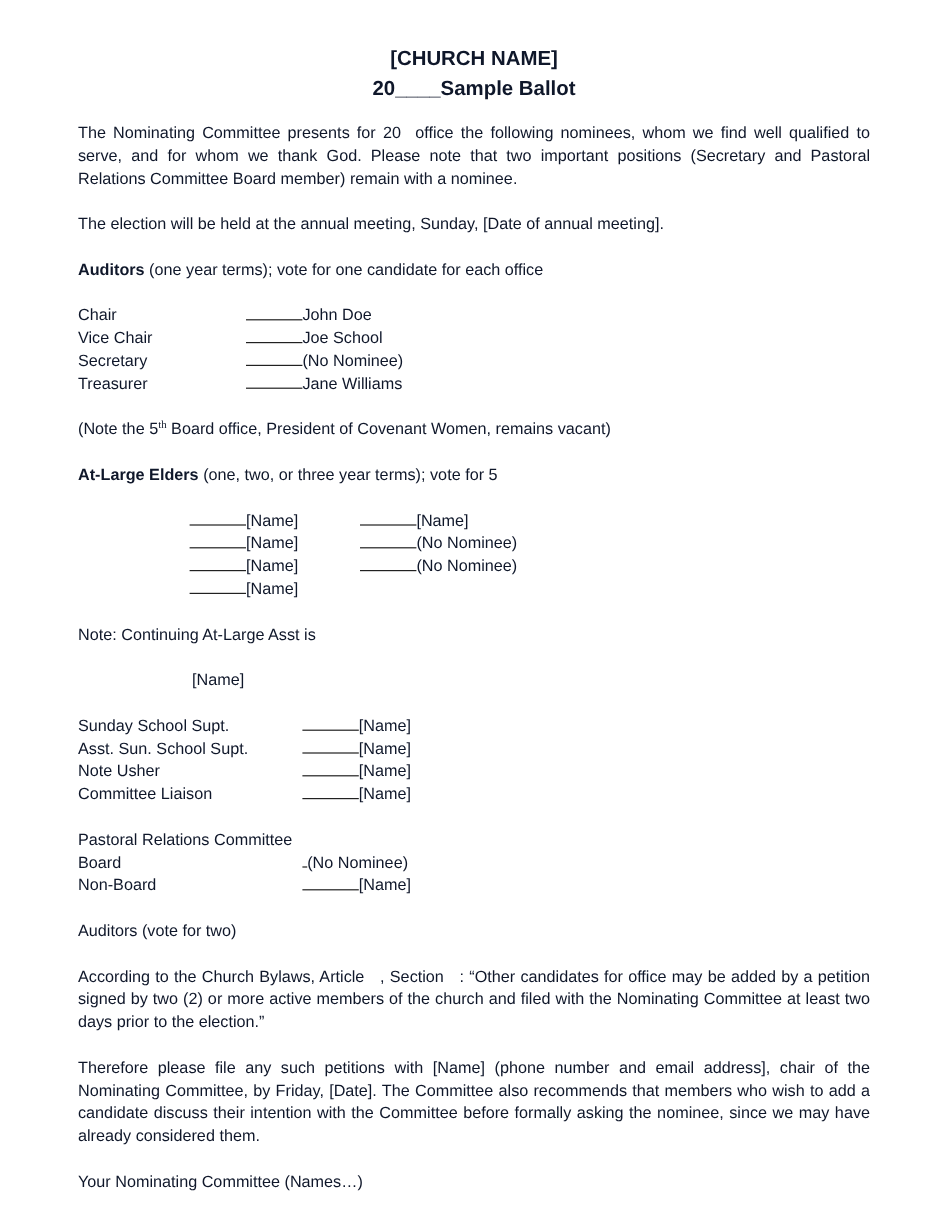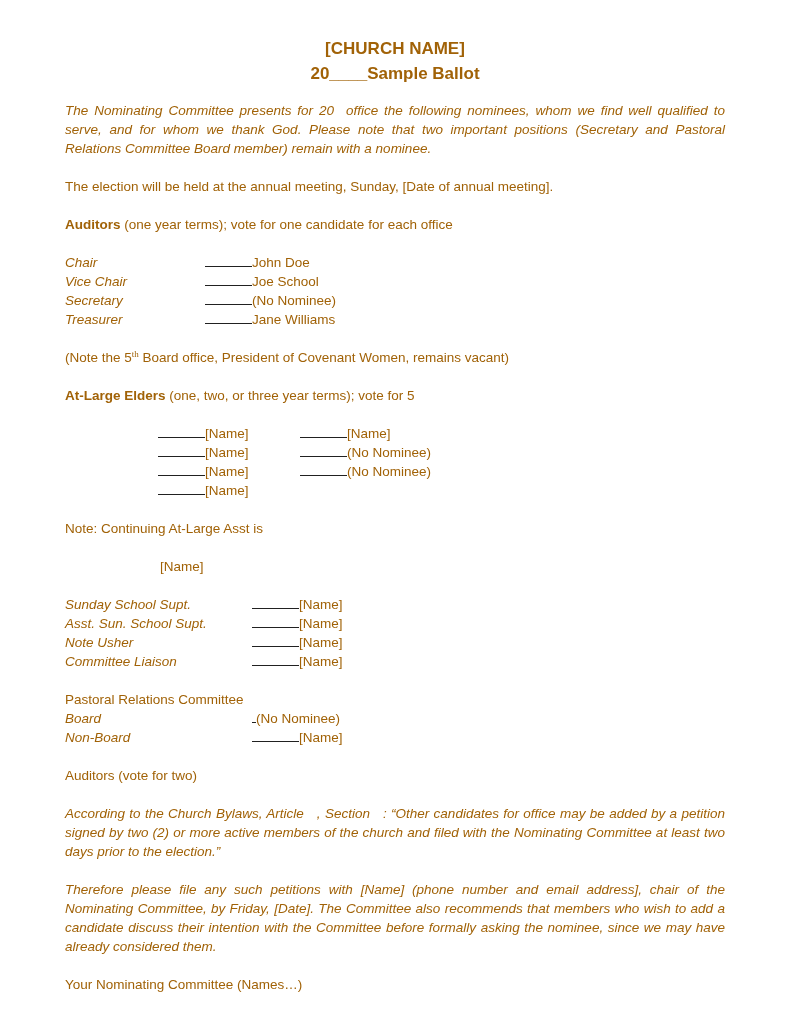--- a/index.html
+++ b/index.html
@@ -5,36 +5,36 @@
   html, body { margin: 0; padding: 0; background: #ffffff; }
   .page {
     width: 790px;
     height: 1022px;
     box-sizing: border-box;
     background: #ffffff;
     padding: 36px 65px 0 65px;
     font-family: "Liberation Sans", sans-serif;
     font-size: 13.5px;
     line-height: 19px;
-    color: #a16207;
+    color: #0f172a;
     overflow: hidden;
   }
   .title-block { text-align: center; margin-bottom: 15px; }
   .doc-title, .doc-subtitle {
     font-weight: bold;
     font-size: 17px;
     line-height: 25px;
   }
   .para { margin: 0 0 19px 0; }
-  .just { text-align: justify; font-style: italic; }
+  .just { text-align: justify; }
   .heading-line { margin: 0 0 19px 0; }
   .bold { font-weight: bold; }
   .section { margin: 0 0 19px 0; }
   .kv-row { display: flex; align-items: baseline; line-height: 19px; }
-  .kv-label { flex: 0 0 auto; font-style: italic; }
+  .kv-label { flex: 0 0 auto; }
   .w140 { width: 140px; }
   .w187 { width: 187px; }
   .kv-value { flex: 1 1 auto; white-space: nowrap; }
   .blank {
     display: inline-block;
     width: 47px;
     height: 12px;
     border-bottom: 1.5px solid #212121;
     vertical-align: baseline;
   }

